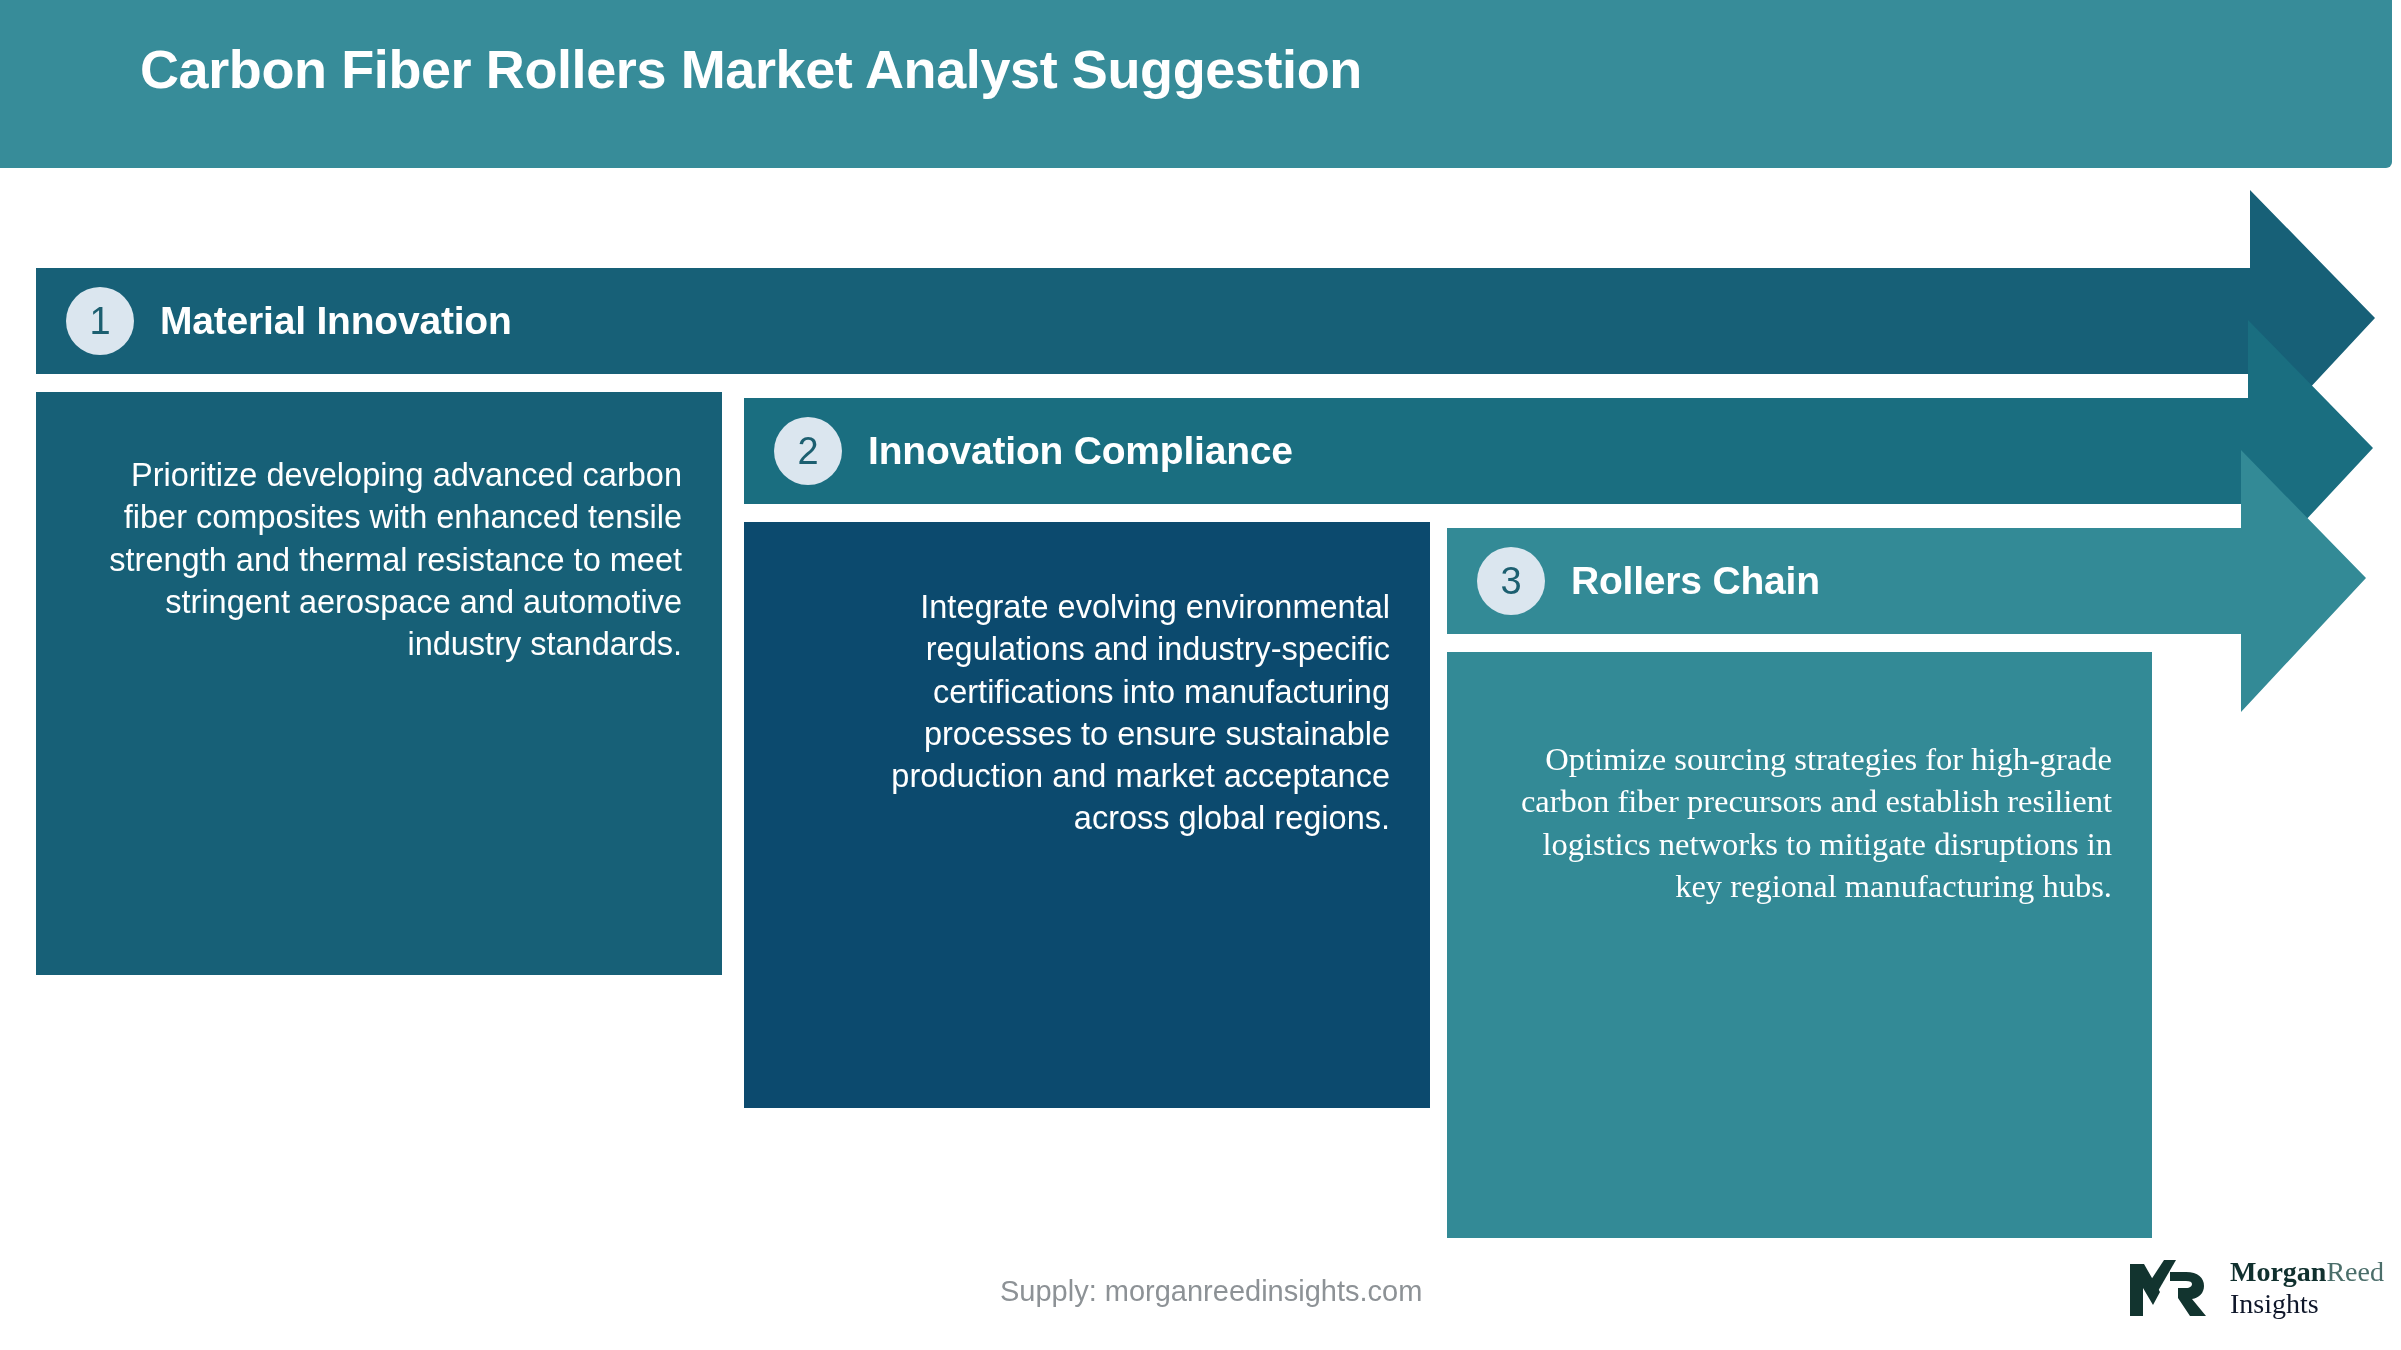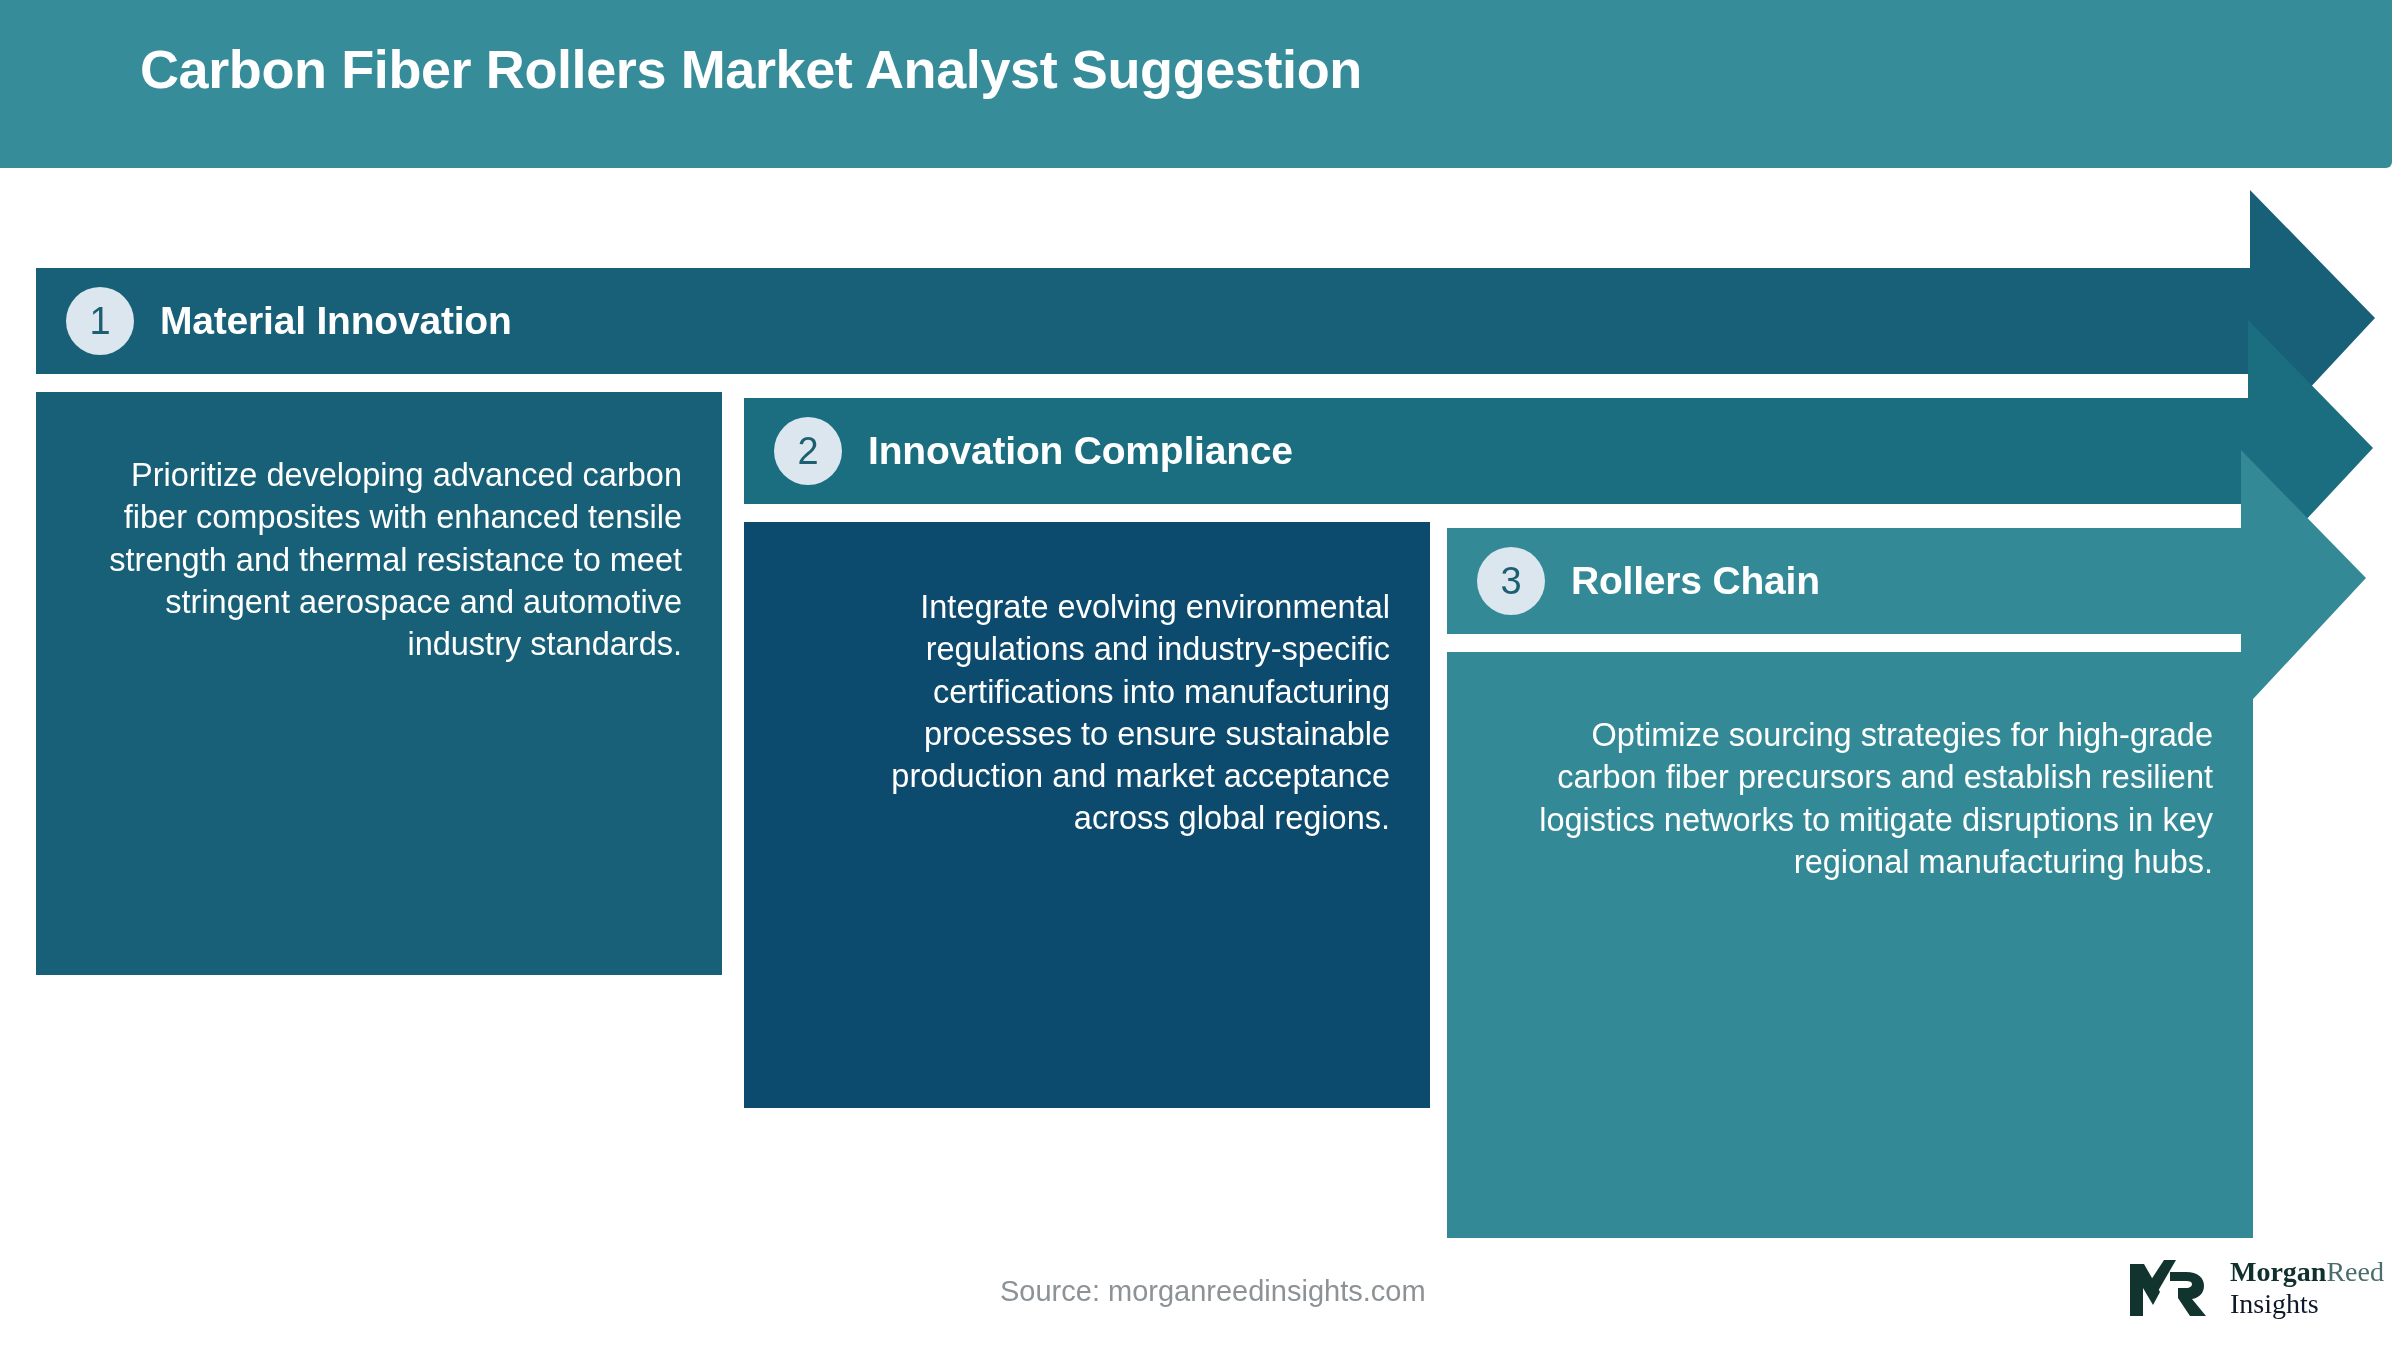--- a/index.html
+++ b/index.html
@@ -119,23 +119,24 @@
     padding: 64px 40px 0 58px;
   }
 
   
   #card3-head {
     left: 1447px; top: 528px; width: 770px; height: 106px;
     background: #338a96;
     padding-left: 30px;
   }
   #card3-body {
-    left: 1447px; top: 652px; width: 806px; height: 586px;
+    left: 1447px; top: 652px; width: 705px; height: 586px;
     background: #338a96;
-    padding: 62px 40px 0 56px;
+    padding: 86px 40px 0 56px;
+    font-family: Liberation Serif, serif;
   }
 
   
   .source-text {
     position: absolute;
     left: 1000px;
     top: 1275px;
     font-size: 29px;
     color: #8d9296;
     white-space: nowrap;
@@ -199,21 +200,21 @@
   </div>
 
   <div class="card-head" id="card3-head">
     <div class="badge">3</div>
     <div class="card-title">Rollers Chain</div>
   </div>
   <div class="card-body" id="card3-body">
     <div class="card-text">Optimize sourcing strategies for high-grade carbon fiber precursors and establish resilient logistics networks to mitigate disruptions in key regional manufacturing hubs.</div>
   </div>
 
-  <div class="source-text">Source: morganreedinsights.com</div>
+  <div class="source-text">Supply: morganreedinsights.com</div>
 
   <div class="logo">
     <svg class="logo-mark" width="82" height="60" viewBox="0 0 82 60" xmlns="http://www.w3.org/2000/svg">
       <path fill="#12342f" d="M2 58 L2 6 L16 6 L32 34 L25 47 L15 30 L15 58 Z"></path>
       <path fill="#12342f" d="M36 2 L48 2 L26 40 L19 28 Z"></path>
       <path fill="#12342f" d="M42 14 L58 14 C70 14 76 20 76 28 C76 35 71 40 64 41 L78 58 L62 58 L50 40 L50 30 L58 30 C62 30 64 28 64 26 C64 24 62 23 58 23 L42 23 Z"></path>
     </svg>
     <div class="logo-words">
       <div class="logo-line1"><span class="logo-morgan">Morgan</span><span class="logo-reed">Reed</span></div>
       <div class="logo-line2">Insights</div>

